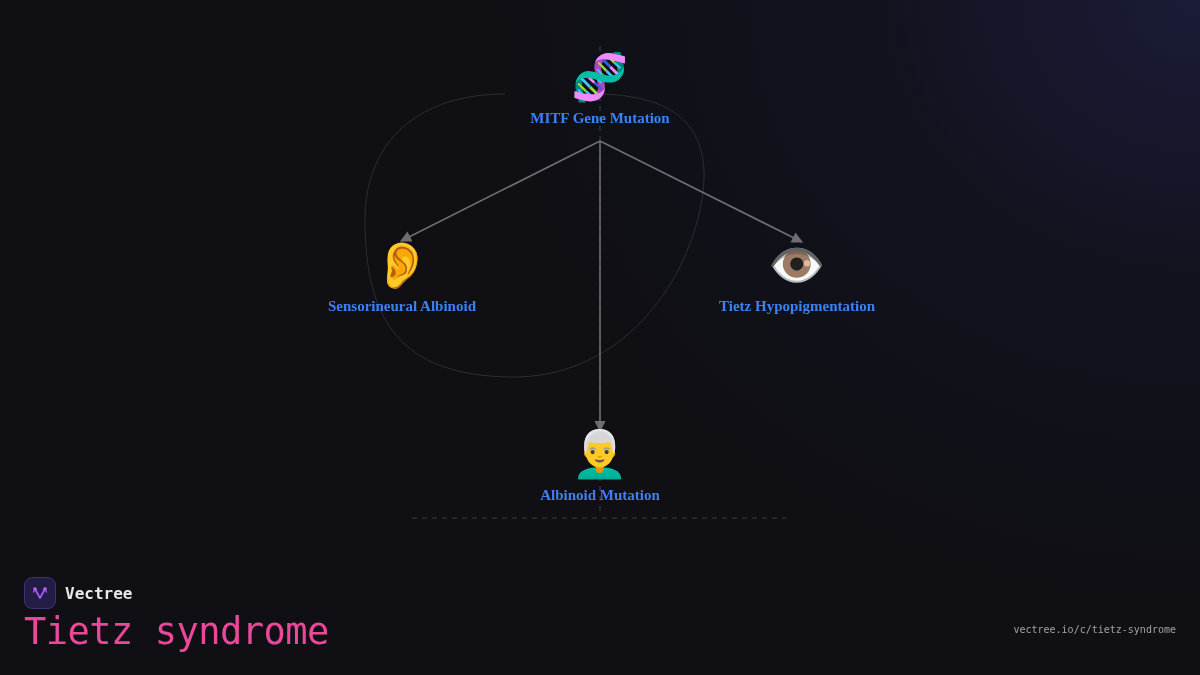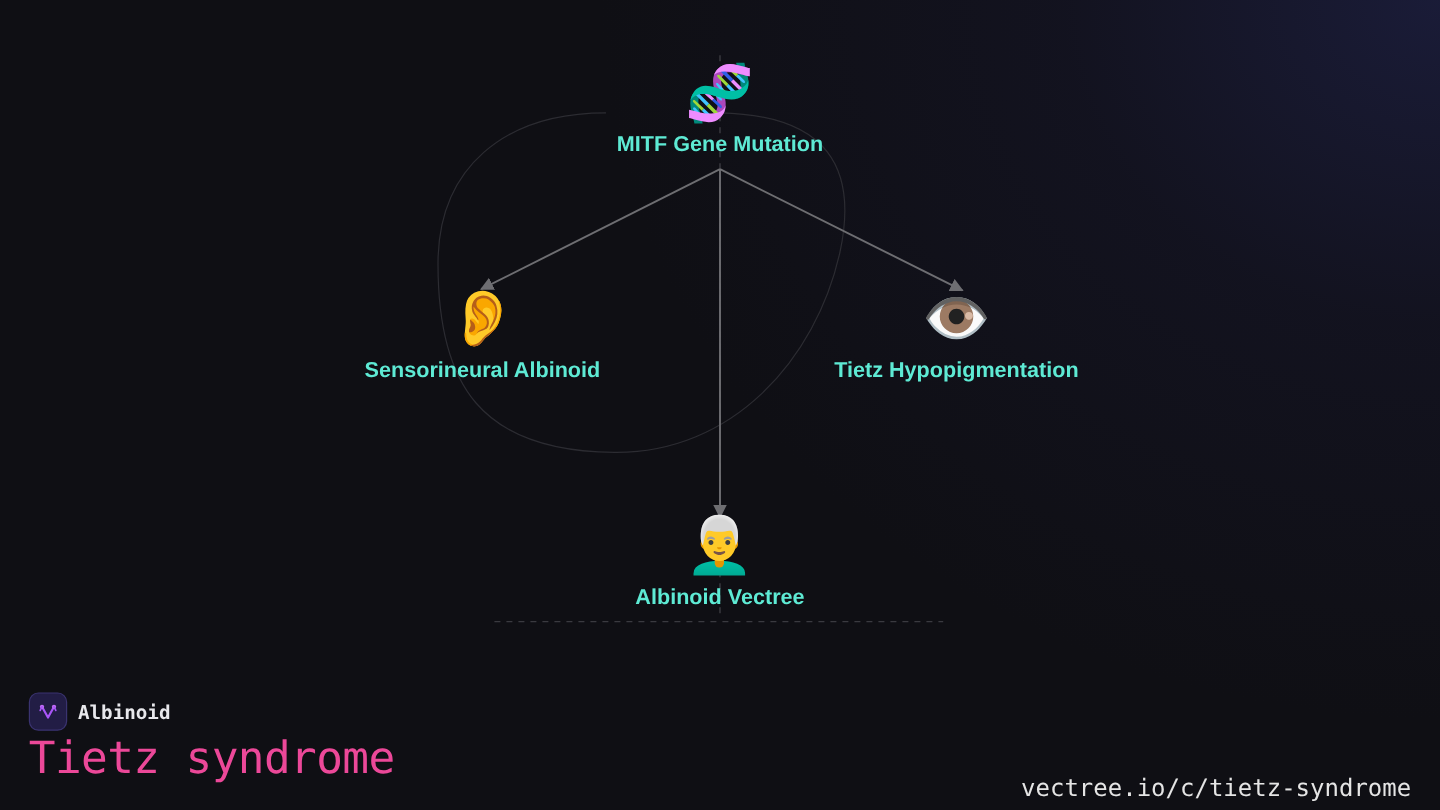--- a/index.html
+++ b/index.html
@@ -11,41 +11,41 @@
     .bg-glow {
       position: absolute; inset: 0;
       background: radial-gradient(ellipse 700px 600px at 1200px 0px, rgba(28,30,62,0.85) 0%, rgba(22,22,42,0.5) 45%, rgba(15,15,20,0) 100%);
       pointer-events: none;
     }
     svg.edges { position: absolute; left: 0; top: 0; }
     .node { position: absolute; text-align: center; transform: translateX(-50%); }
     .node .emoji { font-size: 46px; line-height: 54px; display: block; }
     .node .label {
       display: block; margin-top: 6px;
-      color: #5eead4; font-weight: bold; font-size: 18px; white-space: nowrap;
+      color: #3b82f6; font-weight: bold; font-size: 15px; white-space: nowrap; font-family: Liberation Serif, serif;
     }
     .brand { position: absolute; left: 24px; top: 577px; display: flex; align-items: center; }
     .logo {
       width: 32px; height: 32px; border-radius: 8px;
       background: #221d45; border: 1px solid #3a3370;
       display: flex; align-items: center; justify-content: center;
       box-sizing: border-box;
     }
     .brand-name {
       margin-left: 9px; color: #e8e8ec; font-weight: bold; font-size: 16px;
       font-family: "DejaVu Sans Mono", monospace;
     }
     .title {
       position: absolute; left: 24px; top: 610px;
       color: #ec4899; font-weight: normal; font-size: 37px;
       font-family: "DejaVu Sans Mono", monospace; letter-spacing: -0.5px;
     }
     .url {
-      position: absolute; right: 24px; top: 644px;
-      color: #e5e5e5; font-size: 20px;
+      position: absolute; right: 24px; top: 624px;
+      color: #a3a3a3; font-size: 10px;
       font-family: "DejaVu Sans Mono", monospace;
     }
   </style>
 </head>
 <body>
 
 <div class="bg-glow"></div>
 
 <svg class="edges" width="1200" height="675">
   <defs>
@@ -75,29 +75,29 @@
   <span class="label">Sensorineural Albinoid</span>
 </div>
 
 <div class="node" style="left:797px; top:238px;">
   <span class="emoji">👁️</span>
   <span class="label">Tietz Hypopigmentation</span>
 </div>
 
 <div class="node" style="left:600px; top:427px;">
   <span class="emoji">👨‍🦳</span>
-  <span class="label">Albinoid Vectree</span>
+  <span class="label">Albinoid Mutation</span>
 </div>
 
 <div class="brand">
   <div class="logo">
     <svg width="18" height="18" viewBox="0 0 18 18">
       <path d="M4,5 L9,14 L14,5" fill="none" stroke="#a855f7" stroke-width="1.8" stroke-linecap="round" stroke-linejoin="round"></path>
       <circle cx="4" cy="5" r="1.8" fill="#c06cf5"></circle>
       <circle cx="14" cy="5" r="1.8" fill="#c06cf5"></circle>
       <path d="M4,5 L2.5,8 M14,5 L15.5,8" stroke="#a855f7" stroke-width="1.4" stroke-linecap="round"></path>
     </svg>
   </div>
-  <span class="brand-name">Albinoid</span>
+  <span class="brand-name">Vectree</span>
 </div>
 
 <div class="title">Tietz syndrome</div>
 <div class="url">vectree.io/c/tietz-syndrome</div>
 
 </body></html>

